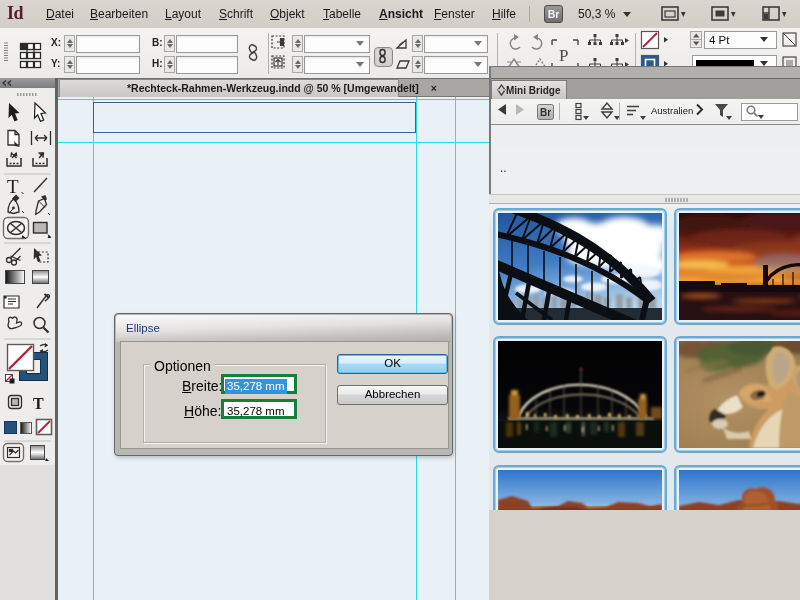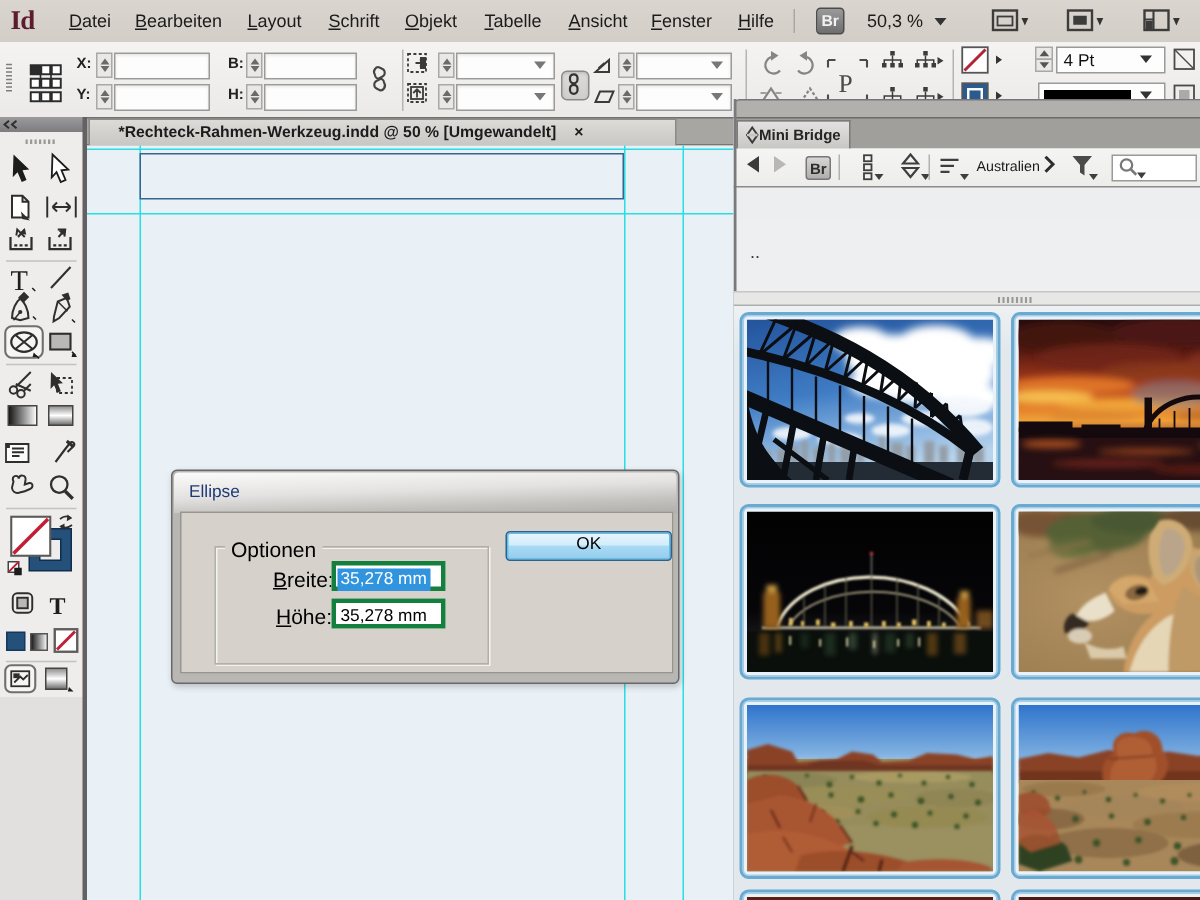--- a/index.html
+++ b/index.html
@@ -16,28 +16,28 @@
 .spin:before{top:3px;border-bottom:4px solid #6a6a68;}
 .spin:after{bottom:3px;border-top:4px solid #6a6a68;}
 .clabel{position:absolute;font-size:10px;font-weight:bold;color:#222;}
 
 #palette{left:0;top:78px;width:56px;height:387px;background:#eeedeb;}
 #palhead{left:0;top:78px;width:56px;height:10px;background:linear-gradient(#98979a,#7e7d80);}
 #palbelow{left:0;top:465px;width:56px;height:135px;background:#e1e0de;}
 
 #docborder{left:55px;top:78px;width:3px;height:522px;background:#626262;}
 #tabbar{left:58px;top:78px;width:431px;height:19px;background:#a7a6a3;border-top:1px solid #6f6f6d;border-bottom:1px solid #77766f;box-sizing:border-box;}
-#doctab{left:59px;top:79px;width:392px;height:18px;background:linear-gradient(#dcdbd8,#c8c7c4);border:1px solid #8a8a87;border-bottom:none;box-sizing:border-box;font-size:10.5px;font-weight:bold;color:#1c1c1c;line-height:17px;white-space:nowrap;}
+#doctab{left:59px;top:79px;width:340px;height:18px;background:linear-gradient(#dcdbd8,#c8c7c4);border:1px solid #8a8a87;border-bottom:none;box-sizing:border-box;font-size:10.5px;font-weight:bold;color:#1c1c1c;line-height:17px;white-space:nowrap;padding-left:48px;}
 #canvas{left:58px;top:97px;width:431px;height:503px;background:#e9f1f7;}
 .guideV{position:absolute;width:1px;background:#27dee4;}
 .guideH{position:absolute;height:1px;background:#27dee4;}
 #headframe{position:absolute;left:35px;top:5px;width:323px;height:31px;border:1px solid #37648e;box-sizing:border-box;}
 #headtext{position:absolute;left:40px;top:9px;font-size:16px;font-weight:bold;color:#0f4d75;letter-spacing:-0.4px;}
 
-#panel{left:489px;top:66px;width:311px;height:534px;background:#eceeef;overflow:hidden;}
+#panel{left:489px;top:66px;width:311px;height:444px;background:#eceeef;overflow:hidden;}
 #panel .ptop{position:absolute;left:0;top:0;width:311px;height:12px;background:#b1b0ad;border-top:1px solid #76757a;border-left:1px solid #8a8988;border-radius:4px 0 0 0;box-sizing:border-box;}
 #ptabbar{position:absolute;left:0;top:12px;width:311px;height:21px;background:#a19f9c;border-top:1px solid #6b6a68;box-sizing:border-box;}
 #ptab{position:absolute;left:2px;top:1px;width:76px;height:20px;background:linear-gradient(#e3e2e0,#c6c5c2);border:1px solid #7c7b79;border-bottom:none;box-sizing:border-box;font-size:10px;font-weight:bold;color:#252525;}
 #ptoolbar{position:absolute;left:0;top:33px;width:311px;height:26px;background:linear-gradient(#f4f4f3,#ededec);border-bottom:1px solid #8a8a88;box-sizing:border-box;}
 #pathbar{position:absolute;left:3px;top:62px;width:306px;height:18px;background:linear-gradient(#fbfbfb,#e7e7e6);border:1px solid #9f9f9d;border-radius:3px;box-sizing:border-box;font-size:10px;color:#111;line-height:16px;}
 #pcontent{position:absolute;left:0;top:81px;width:311px;height:47px;background:#edeff0;}
 #psplit{position:absolute;left:0;top:128px;width:311px;height:10px;background:#e7e7e6;border-top:1px solid #c6c6c5;border-bottom:1px solid #aeaead;box-sizing:border-box;}
 #pthumbs{position:absolute;left:0;top:138px;width:311px;height:396px;background:linear-gradient(#eef1f3,#e2e8ec 30px);}
 .tbox{position:absolute;border:2px solid #68aad2;border-radius:6px;background:#e9f2f9;box-shadow:0 0 0 1px #a8cde4 inset;}
 .tbox svg{position:absolute;left:3px;top:3px;}
@@ -54,21 +54,21 @@
 <body>
 <div id="stage">
   <div class="abs" id="menubar">
     <div class="abs" style="left:7px;top:3px;font:bold 18px 'Liberation Serif',serif;color:#5d1b2e;letter-spacing:-0.5px;">Id</div>
     <div class="menu" style="left:46px;"><u>D</u>atei</div>
     <div class="menu" style="left:90px;"><u>B</u>earbeiten</div>
     <div class="menu" style="left:165px;"><u>L</u>ayout</div>
     <div class="menu" style="left:219px;"><u>S</u>chrift</div>
     <div class="menu" style="left:270px;"><u>O</u>bjekt</div>
     <div class="menu" style="left:323px;"><u>T</u>abelle</div>
-    <div class="menu" style="left:379px;"><u>A</u>nsicht</div>
+    <div class="menu" style="left:379px;font-weight:bold;"><u>A</u>nsicht</div>
     <div class="menu" style="left:434px;"><u>F</u>enster</div>
     <div class="menu" style="left:492px;"><u>H</u>ilfe</div>
     <div class="abs" style="left:529px;top:6px;width:1px;height:16px;background:#a9a8a5;"></div>
     <div class="abs" style="left:544px;top:5px;width:19px;height:18px;border-radius:3px;background:linear-gradient(#9a9a9a,#6e6e6e);border:1px solid #4c4c4c;box-sizing:border-box;color:#f2f2f2;font-size:10.5px;font-weight:bold;text-align:center;line-height:16px;">Br</div>
     <div class="abs" style="left:578px;top:0;height:16px;line-height:28px;font-size:12px;color:#1b1b1b;">50,3 %</div>
     <div class="abs" style="left:623px;top:12px;width:0;height:0;border-left:4.5px solid transparent;border-right:4.5px solid transparent;border-top:5px solid #333;"></div>
     <svg class="abs" style="left:660px;top:4px;" width="135" height="20" viewBox="0 0 135 20">
       <g fill="none" stroke="#3c3c3c" stroke-width="1.6">
         <rect x="2" y="3" width="16" height="13"></rect>
           <rect x="5" y="7" width="10" height="6" stroke-width="1.2"></rect>
@@ -803,14 +803,15 @@
   <div class="abs" id="dlg">
     <div id="dlgtitle"><span style="margin-left:10px;">Ellipse</span></div>
     <div id="dlgbody">
       <div class="grp" style="left:22px;top:22px;width:181px;height:77px;"></div>
       <div class="dlabel" style="left:29px;top:16px;background:#d6d2cb;padding:0 4px;">Optionen</div>
       <div class="dlabel" style="left:61px;top:36px;"><u>B</u>reite:</div>
       <div class="dfield" style="left:100px;top:32px;"><span style="background:#3194de;color:#fff;padding:1px 2px 2px 2px;margin-left:1px;">35,278 mm</span></div>
       <div class="dlabel" style="left:63px;top:61px;"><u>H</u>öhe:</div>
       <div class="dfield" style="left:100px;top:57px;"><span style="padding:1px 2px;margin-left:1px;">35,278 mm</span></div>
       <div id="okbtn">OK</div>
+      <div id="cancelbtn">Abbrechen</div>
     </div>
   </div>
 </div>
 </body></html>

